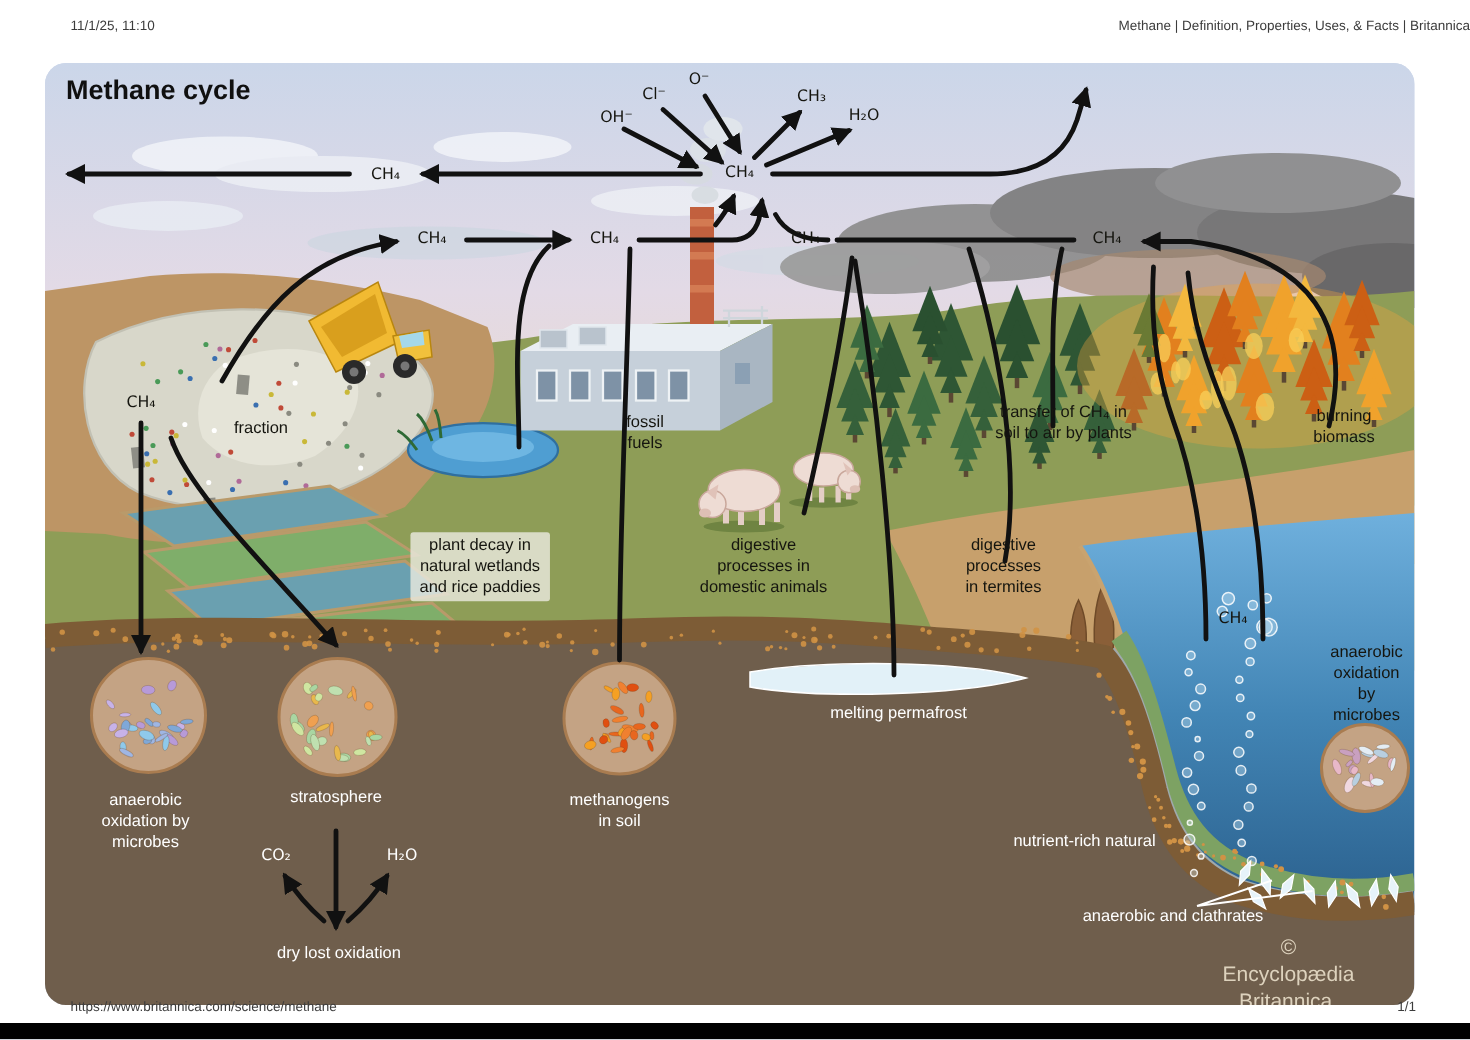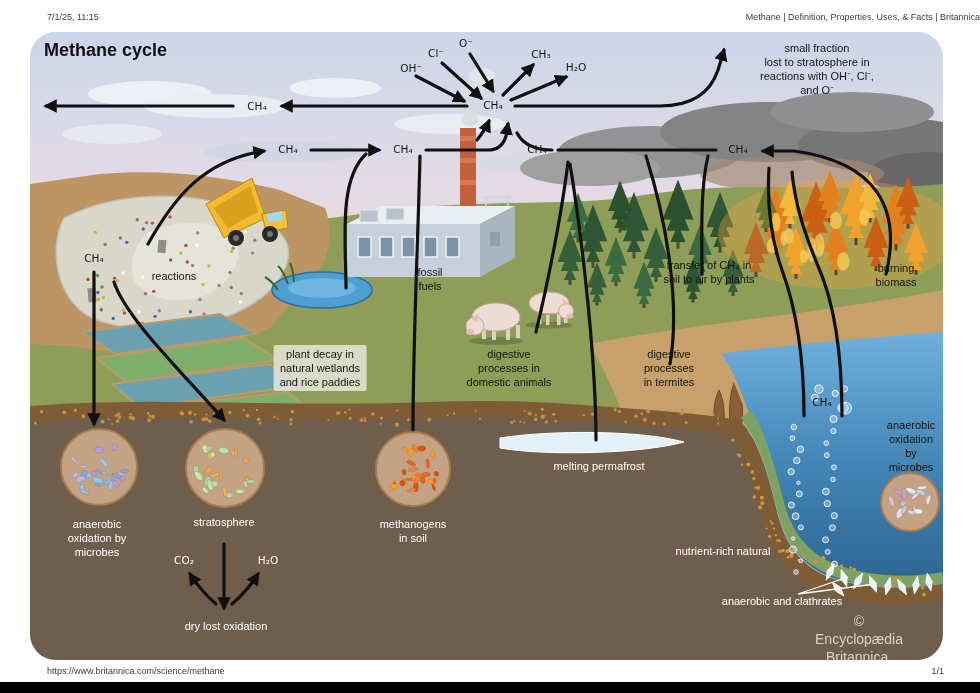--- a/index.html
+++ b/index.html
@@ -2,39 +2,39 @@
 <html><head>
 <meta charset="utf-8">
 <style>
   body{margin:0;font-family:"Liberation Sans",sans-serif;background:#fff}
   .page{position:relative;width:980px;height:693px;background:#ffffff;overflow:hidden}
   .meta{position:absolute;font-size:9px;color:#3c3c3c}
   .hdr-left{left:47px;top:12px}
   .hdr-center{left:0;width:980px;text-align:right;top:12px}
   .ftr-left{left:47px;top:666px}
   .ftr-right{right:36px;top:666px}
-  .figure{position:absolute;left:30px;top:32px;width:913px;height:628px;border-radius:26px;overflow:hidden;background:#cbd6e9}
+  .figure{position:absolute;left:30px;top:42px;width:913px;height:628px;border-radius:14px;overflow:hidden;background:#cbd6e9}
   .figure svg{position:absolute;left:0;top:0}
   .lbl{position:absolute;transform:translate(-50%,-50%);text-align:center;font-size:11px;line-height:1.28;color:#15150f;white-space:pre-line;z-index:5}
   .lbl.w{color:#ffffff}
   .lbl.chem{font-family:"DejaVu Sans",sans-serif;font-size:10.5px}
   .lbl.boxed{background:rgba(233,233,222,.82);padding:2px 6px;border-radius:2px}
   .fig-title{position:absolute;left:14px;top:8px;font-size:18px;font-weight:bold;color:#101010;z-index:5}
   .copyright{font-size:14px;color:#ddd2bd}
   .bottom-bar{position:absolute;left:0;bottom:0;width:980px;height:11px;background:#000}
   .flow{fill:none;stroke:#111;stroke-width:3.2;stroke-linecap:round}
   .wline{fill:none;stroke:#fff;stroke-width:1.3}
   .bub{fill:rgba(215,238,250,.35);stroke:rgba(255,255,255,.85);stroke-width:1}
   .mcirc{fill:#c4a384;stroke:#a97c50;stroke-width:2}
 </style>
 </head>
 <body>
 
 <div class="page">
-  <div class="meta hdr-left">7/1/25, 11:15</div>
+  <div class="meta hdr-left">11/1/25, 11:10</div>
   <div class="meta hdr-center">Methane | Definition, Properties, Uses, &amp; Facts | Britannica</div>
 
   <div class="figure">
     <svg id="scene" viewBox="0 0 913 628" width="913" height="628">
       <defs>
         <linearGradient id="skyG" x1="0" y1="0" x2="0" y2="1">
           <stop offset="0" stop-color="#cbd6e9"></stop>
             <stop offset="0.45" stop-color="#e3dae6"></stop>
           <stop offset="0.8" stop-color="#ead9cd"></stop>
             <stop offset="1" stop-color="#ecd9c8"></stop>
@@ -694,39 +694,36 @@
         <path class="flow" d="M774,384 C774,322 766,276 752,238 C740,204 737,170 739,136"></path>
         <path class="flow" d="M812,384 C812,324 804,270 788,234 C774,200 765,172 762,140"></path>
         <path class="flow" d="M194,512 V576" marker-end="url(#ah)"></path>
         <path class="flow" d="M186,572 Q170,558 160,542" marker-end="url(#ah)"></path>
         <path class="flow" d="M202,572 Q218,558 228,542" marker-end="url(#ah)"></path>
       </g>
     </svg>
 
     <div class="fig-title">Methane cycle</div>
 
-    <div class="lbl" style="left:787px;top:37px">small fraction
-lost to stratosphere in
-reactions with OH⁻, Cl⁻, and O⁻</div>
 
     <div class="lbl chem" style="left:381px;top:37px">OH⁻</div>
     <div class="lbl chem" style="left:406px;top:22px">Cl⁻</div>
     <div class="lbl chem" style="left:436px;top:12px">O⁻</div>
     <div class="lbl chem" style="left:511px;top:23px">CH₃</div>
     <div class="lbl chem" style="left:546px;top:36px">H₂O</div>
     <div class="lbl chem" style="left:463px;top:74px">CH₄</div>
     <div class="lbl chem" style="left:227px;top:75px">CH₄</div>
     <div class="lbl chem" style="left:258px;top:118px">CH₄</div>
     <div class="lbl chem" style="left:373px;top:118px">CH₄</div>
     <div class="lbl chem" style="left:507px;top:118px">CH₄</div>
     <div class="lbl chem" style="left:708px;top:118px">CH₄</div>
     <div class="lbl chem" style="left:64px;top:227px">CH₄</div>
     <div class="lbl chem" style="left:792px;top:371px">CH₄</div>
 
-    <div class="lbl" style="left:144px;top:244px">reactions</div>
+    <div class="lbl" style="left:144px;top:244px">fraction</div>
     <div class="lbl" style="left:400px;top:247px">fossil
 fuels</div>
     <div class="lbl boxed" style="left:290px;top:336px">plant decay in
 natural wetlands
 and rice paddies</div>
     <div class="lbl" style="left:479px;top:336px">digestive
 processes in
 domestic animals</div>
     <div class="lbl" style="left:639px;top:336px">digestive
 processes

